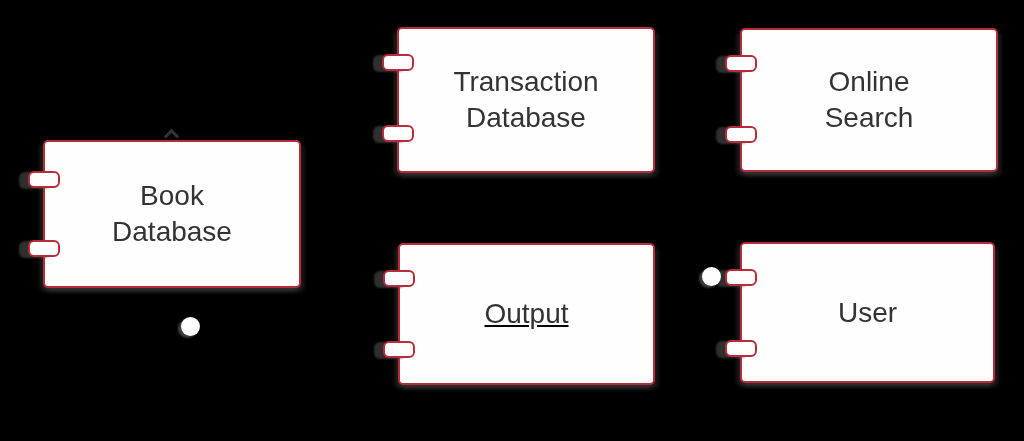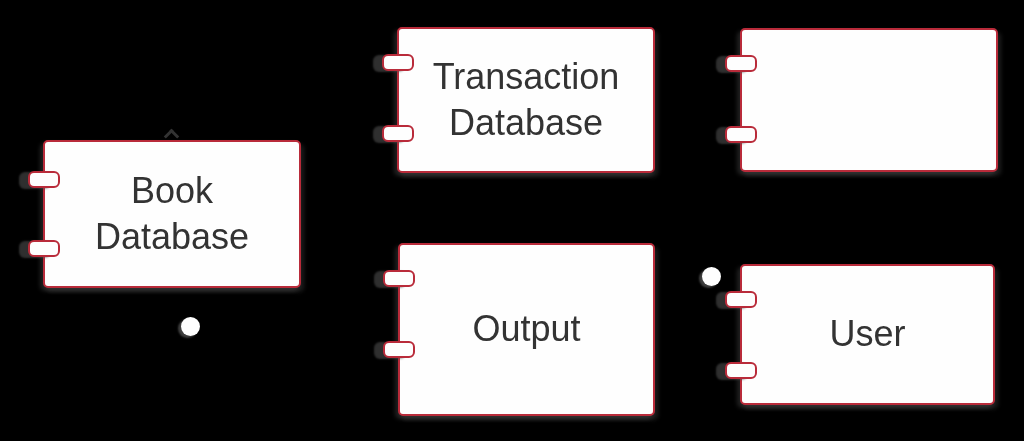--- a/index.html
+++ b/index.html
@@ -22,21 +22,21 @@
     position: absolute;
     background: var(--fill);
     border: 2.5px solid var(--border);
     border-radius: 5px;
     display: flex;
     align-items: center;
     justify-content: center;
     box-shadow: -3px 3px 4px rgba(95,95,95,0.35), 3px 4px 4px rgba(95,95,95,0.3);
   }
   .label {
-    font-size: 36px;
+    font-size: 28px;
     line-height: 1.28;
     color: var(--text);
     text-align: center;
   }
   .label span { display: block; }
   .port {
     position: absolute;
     left: -17px;
     width: 32px;
     height: 17px;
@@ -46,22 +46,22 @@
     box-shadow: -9px 1px 2px rgba(85,85,85,0.55);
   }
   .port.p1 { top: 25px; }
   .port.p2 { top: 96px; }
 
   .c-book        { left: 43px;  top: 140px; width: 258px; height: 148px; }
   .c-book .p1    { top: 29px; }
   .c-book .p2    { top: 98px; }
   .c-transaction { left: 397px; top: 27px;  width: 258px; height: 146px; }
   .c-online      { left: 740px; top: 28px;  width: 258px; height: 144px; }
-  .c-output      { left: 398px; top: 243px; width: 257px; height: 173px; }
-  .c-user        { left: 740px; top: 242px; width: 255px; height: 141px; margin-top: 22px; }
+  .c-output      { left: 398px; top: 243px; width: 257px; height: 142px; text-decoration: underline; }
+  .c-user        { left: 740px; top: 242px; width: 255px; height: 141px; }
 
   .iface {
     position: absolute;
     width: 19px;
     height: 19px;
     border-radius: 50%;
     background: var(--fill);
     box-shadow: -3px 2px 2px rgba(105,105,105,0.6);
   }
   .if-book { left: 181px; top: 317px; }
@@ -100,20 +100,24 @@
     <span class="port p2"></span>
     <div class="label">
       <span>Transaction</span>
       <span>Database</span>
     </div>
   </div>
 
   <div class="component c-online">
     <span class="port p1"></span>
     <span class="port p2"></span>
+    <div class="label">
+      <span>Online</span>
+      <span>Search</span>
+    </div>
   </div>
 
   <div class="component c-output">
     <span class="port p1"></span>
     <span class="port p2"></span>
     <div class="label">
       <span>Output</span>
       <span></span>
     </div>
   </div>

